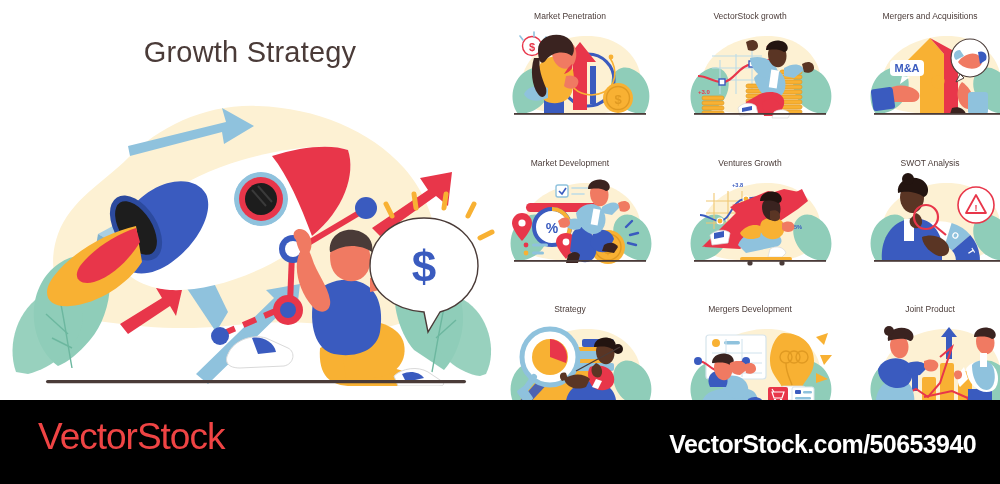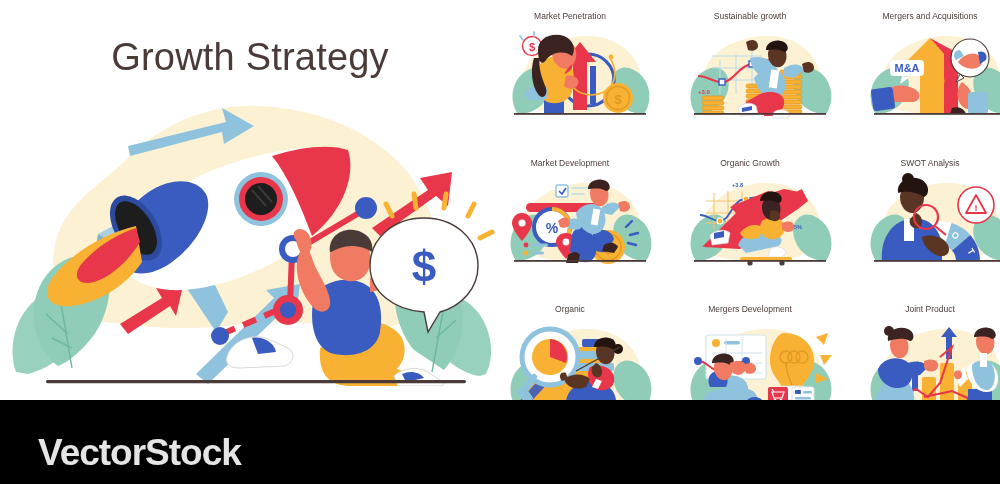--- a/index.html
+++ b/index.html
@@ -8,21 +8,21 @@
     background: #ffffff;
     font-family: "Liberation Sans", sans-serif;
     overflow: hidden;
   }
   #stage { position: relative; width: 1000px; height: 484px; background:#fff; }
 
   
   #hero { position:absolute; left:0; top:0; width:500px; height:400px; }
   #hero-title {
     position:absolute; left:0; top:36px; width:500px; text-align:center;
-    font-size:38px; color:#4a3b38; letter-spacing:.2px;
+    font-size:29px; color:#4a3b38; letter-spacing:.2px;
     font-family:"Liberation Sans", sans-serif; font-weight:400;
   }
   #hero-art { position:absolute; left:0; top:86px; width:500px; height:300px; }
 
   
   #grid {
     position:absolute; left:500px; top:0; width:500px; height:400px;
     display:grid; grid-template-columns:repeat(3,1fr); grid-template-rows:repeat(3,1fr);gap:40px;
   }
   .cell { position:relative; }
@@ -33,22 +33,22 @@
   }
   .cell-art { position:absolute; left:4px; top:24px; width:152px; height:100px; }
   .cell:nth-child(3n) .cell-art, .cell:nth-child(3n-1) .cell-art { left:4px; }
 
   
   #footer {
     position:absolute; left:0; top:400px; width:1000px; height:84px;
     background:#000000;
   }
   #wm-logo {
-    position:absolute; left:38px; top:32px;
-    color:#e5e5e5; font-size:37px; font-weight:700; letter-spacing:-1.0px;
+    position:absolute; left:38px; top:16px;
+    color:#ef4444; font-size:37px; font-weight:400; letter-spacing:-1.0px;
     font-family:"Liberation Sans", sans-serif;
   }
   #wm-url {
     position:absolute; right:24px; top:30px;
     color:#ffffff; font-size:25px; font-weight:700; letter-spacing:-0.6px;
     font-family:"Liberation Sans", sans-serif;
   }
 </style>
 </head>
 <body>
@@ -207,21 +207,21 @@
           <path d="M48 30 C48 20 58 14 66 18 C74 22 74 36 68 42 C62 48 50 44 48 30 Z" fill="#f07a62"></path>
           <path d="M34 26 C34 14 48 8 60 12 C70 16 72 26 68 32 C60 26 48 28 42 36 C38 42 34 38 34 26 Z" fill="#3a2320"></path>
           <path d="M30 34 C26 46 28 62 34 70 C38 76 44 72 42 64 C38 54 34 44 36 34 Z" fill="#3a2320"></path>
           <path d="M60 50 C66 48 70 44 68 40 L64 44 Z" fill="#e8364a"></path>
         </g>
         <rect x="10" y="89" width="132" height="1.8" fill="#4a3b38"></rect>
       </svg>
     </div>
 
     <div class="cell">
-      <div class="cell-title">Sustainable growth</div>
+      <div class="cell-title">VectorStock growth</div>
       <svg class="cell-art" viewBox="0 0 152 100">
         <path fill="#fdf1d3" d="M34 86 C14 80 12 52 28 34 C44 16 76 8 100 14 C124 20 140 42 136 62 C132 82 110 90 86 90 C66 90 50 90 34 86 Z"></path>
         <g fill="#8fcdb9">
           <path d="M12 90 C2 76 6 54 22 46 C36 38 48 50 44 66 C40 82 26 90 12 90 Z"></path>
           <path d="M142 90 C152 76 148 54 132 46 C118 38 106 50 110 66 C114 82 128 90 142 90 Z"></path>
         </g>
         <g stroke="#bcdbe8" stroke-width="1.1">
           <path d="M36 36 L36 70 M52 30 L52 70 M68 26 L68 66"></path>
           <path d="M28 44 L78 44 M28 56 L78 56 M28 32 L78 32"></path>
         </g>
@@ -354,21 +354,21 @@
           <path d="M54 50 C60 44 66 46 66 52 C66 56 60 58 56 56 Z" fill="#f07a62"></path>
           <path d="M114 32 C120 28 126 30 126 36 C126 40 120 42 116 40 Z" fill="#f07a62"></path>
           <path d="M64 84 C68 80 74 80 76 84 L74 92 L62 92 Z" fill="#3a2320"></path>
           <path d="M100 74 C106 70 112 72 114 76 L110 82 L98 80 Z" fill="#3a2320"></path>
         </g>
         <rect x="10" y="89" width="132" height="1.8" fill="#4a3b38"></rect>
       </svg>
     </div>
 
     <div class="cell">
-      <div class="cell-title">Organic Growth</div>
+      <div class="cell-title">Ventures Growth</div>
       <svg class="cell-art" viewBox="0 0 152 100">
         <path fill="#fdf1d3" d="M34 86 C14 80 12 52 28 34 C44 16 76 8 100 14 C124 20 140 42 136 62 C132 82 110 90 86 90 C66 90 50 90 34 86 Z"></path>
         <g fill="#8fcdb9">
           <path d="M12 90 C2 76 6 54 22 46 C36 38 48 50 44 66 C40 82 26 90 12 90 Z"></path>
           <path d="M142 90 C152 76 148 54 132 46 C118 38 106 50 110 66 C114 82 128 90 142 90 Z"></path>
         </g>
         <g stroke="#f0c873" stroke-width="1.1">
           <path d="M30 22 L30 58 M44 20 L44 58 M58 20 L58 54"></path>
           <path d="M22 30 L68 30 M22 42 L68 42 M22 52 L68 52"></path>
         </g>
@@ -437,21 +437,21 @@
         <g>
           <circle cx="112" cy="34" r="18" fill="#ffffff" stroke="#e8364a" stroke-width="1.6"></circle>
           <path d="M112 24 L122 42 L102 42 Z" fill="none" stroke="#e8364a" stroke-width="1.8" stroke-linejoin="round"></path>
           <text x="112" y="40" text-anchor="middle" font-size="9" font-weight="700" fill="#e8364a" font-family="Liberation Sans, sans-serif">!</text>
         </g>
         <rect x="10" y="89" width="132" height="1.8" fill="#4a3b38"></rect>
       </svg>
     </div>
 
     <div class="cell">
-      <div class="cell-title">Organic</div>
+      <div class="cell-title">Strategy</div>
       <svg class="cell-art" viewBox="0 0 152 100">
         <path fill="#fdf1d3" d="M34 86 C14 80 12 52 28 34 C44 16 76 8 100 14 C124 20 140 42 136 62 C132 82 110 90 86 90 C66 90 50 90 34 86 Z"></path>
         <g fill="#8fcdb9">
           <path d="M12 90 C2 76 6 54 22 46 C36 38 48 50 44 66 C40 82 26 90 12 90 Z"></path>
           <path d="M142 90 C152 76 148 54 132 46 C118 38 106 50 110 66 C114 82 128 90 142 90 Z"></path>
         </g>
         <path fill="#f8b133" d="M10 90 L62 30 L104 30 L104 90 Z"></path>
         <g fill="#3a5bbf">
           <path d="M12 88 L66 28 L74 34 L22 90 Z" opacity=".9"></path>
         </g>
@@ -582,15 +582,16 @@
           <rect x="116" y="36" width="7" height="14" fill="#ffffff"></rect>
         </g>
         <rect x="10" y="89" width="132" height="1.8" fill="#4a3b38"></rect>
       </svg>
     </div>
 
   </div>
 
   <div id="footer">
     <div id="wm-logo">VectorStock</div>
+    <div id="wm-url">VectorStock.com/50653940</div>
   </div>
 
 </div>
 
 </body></html>

